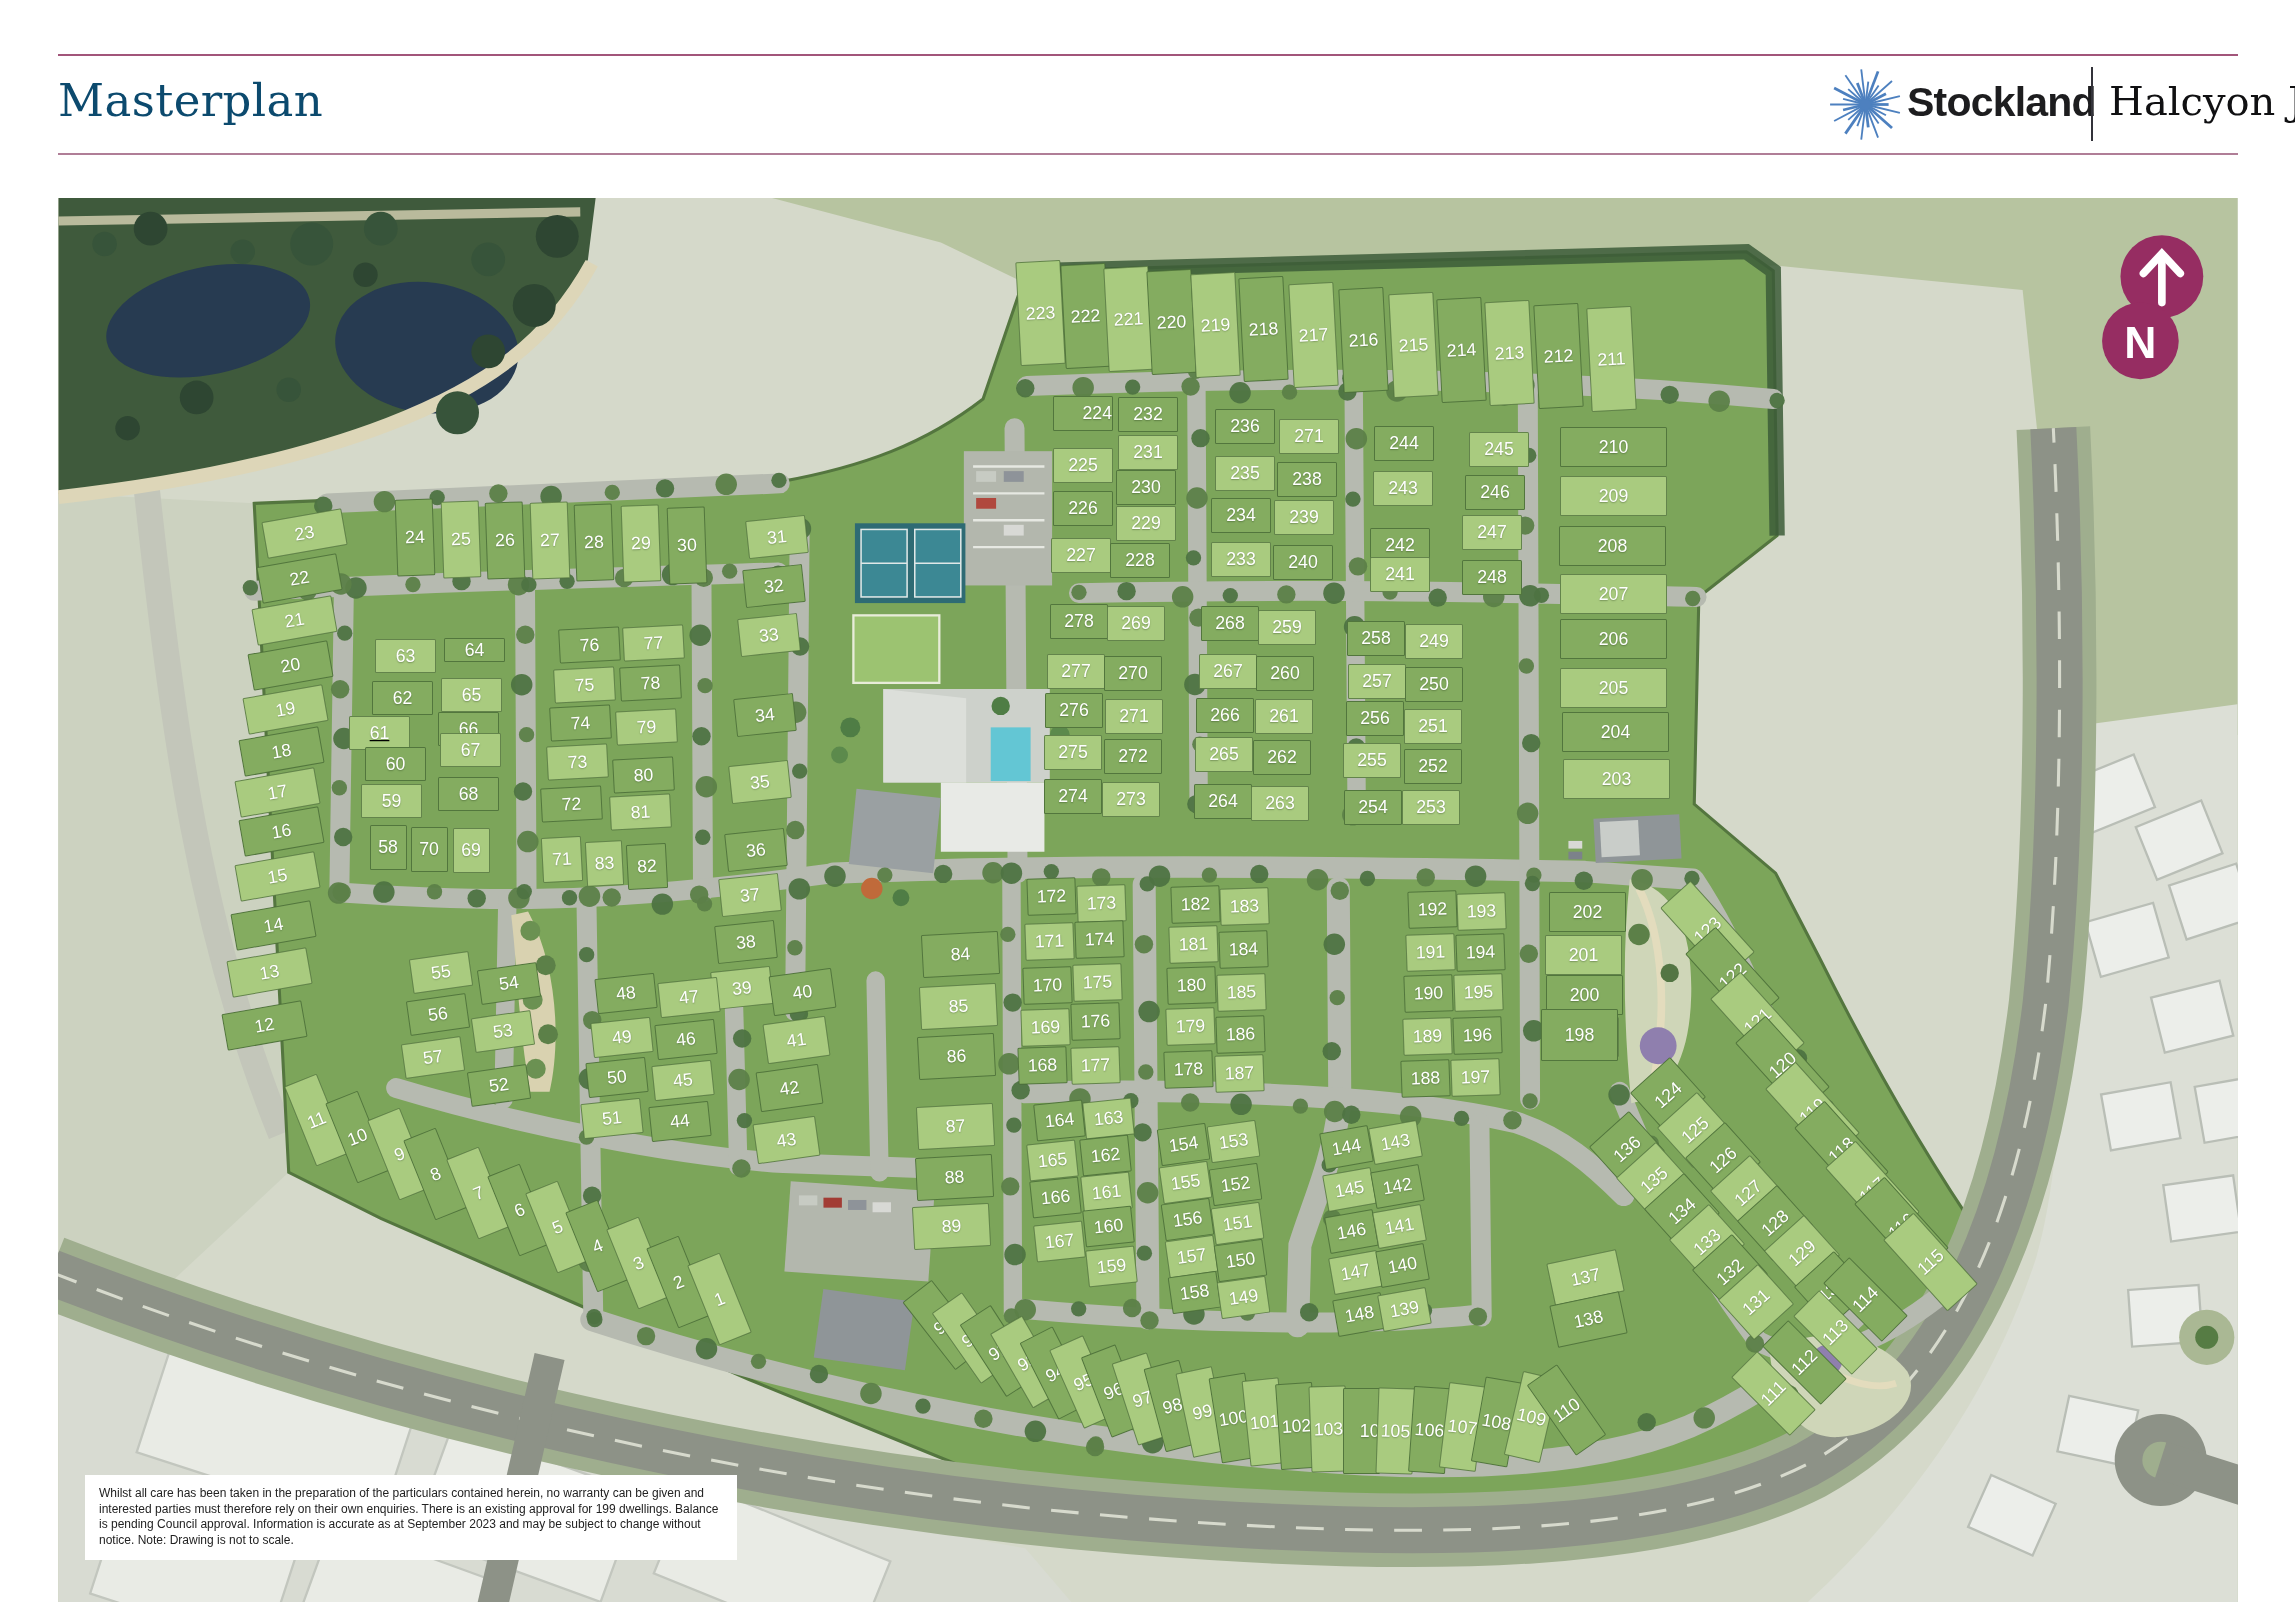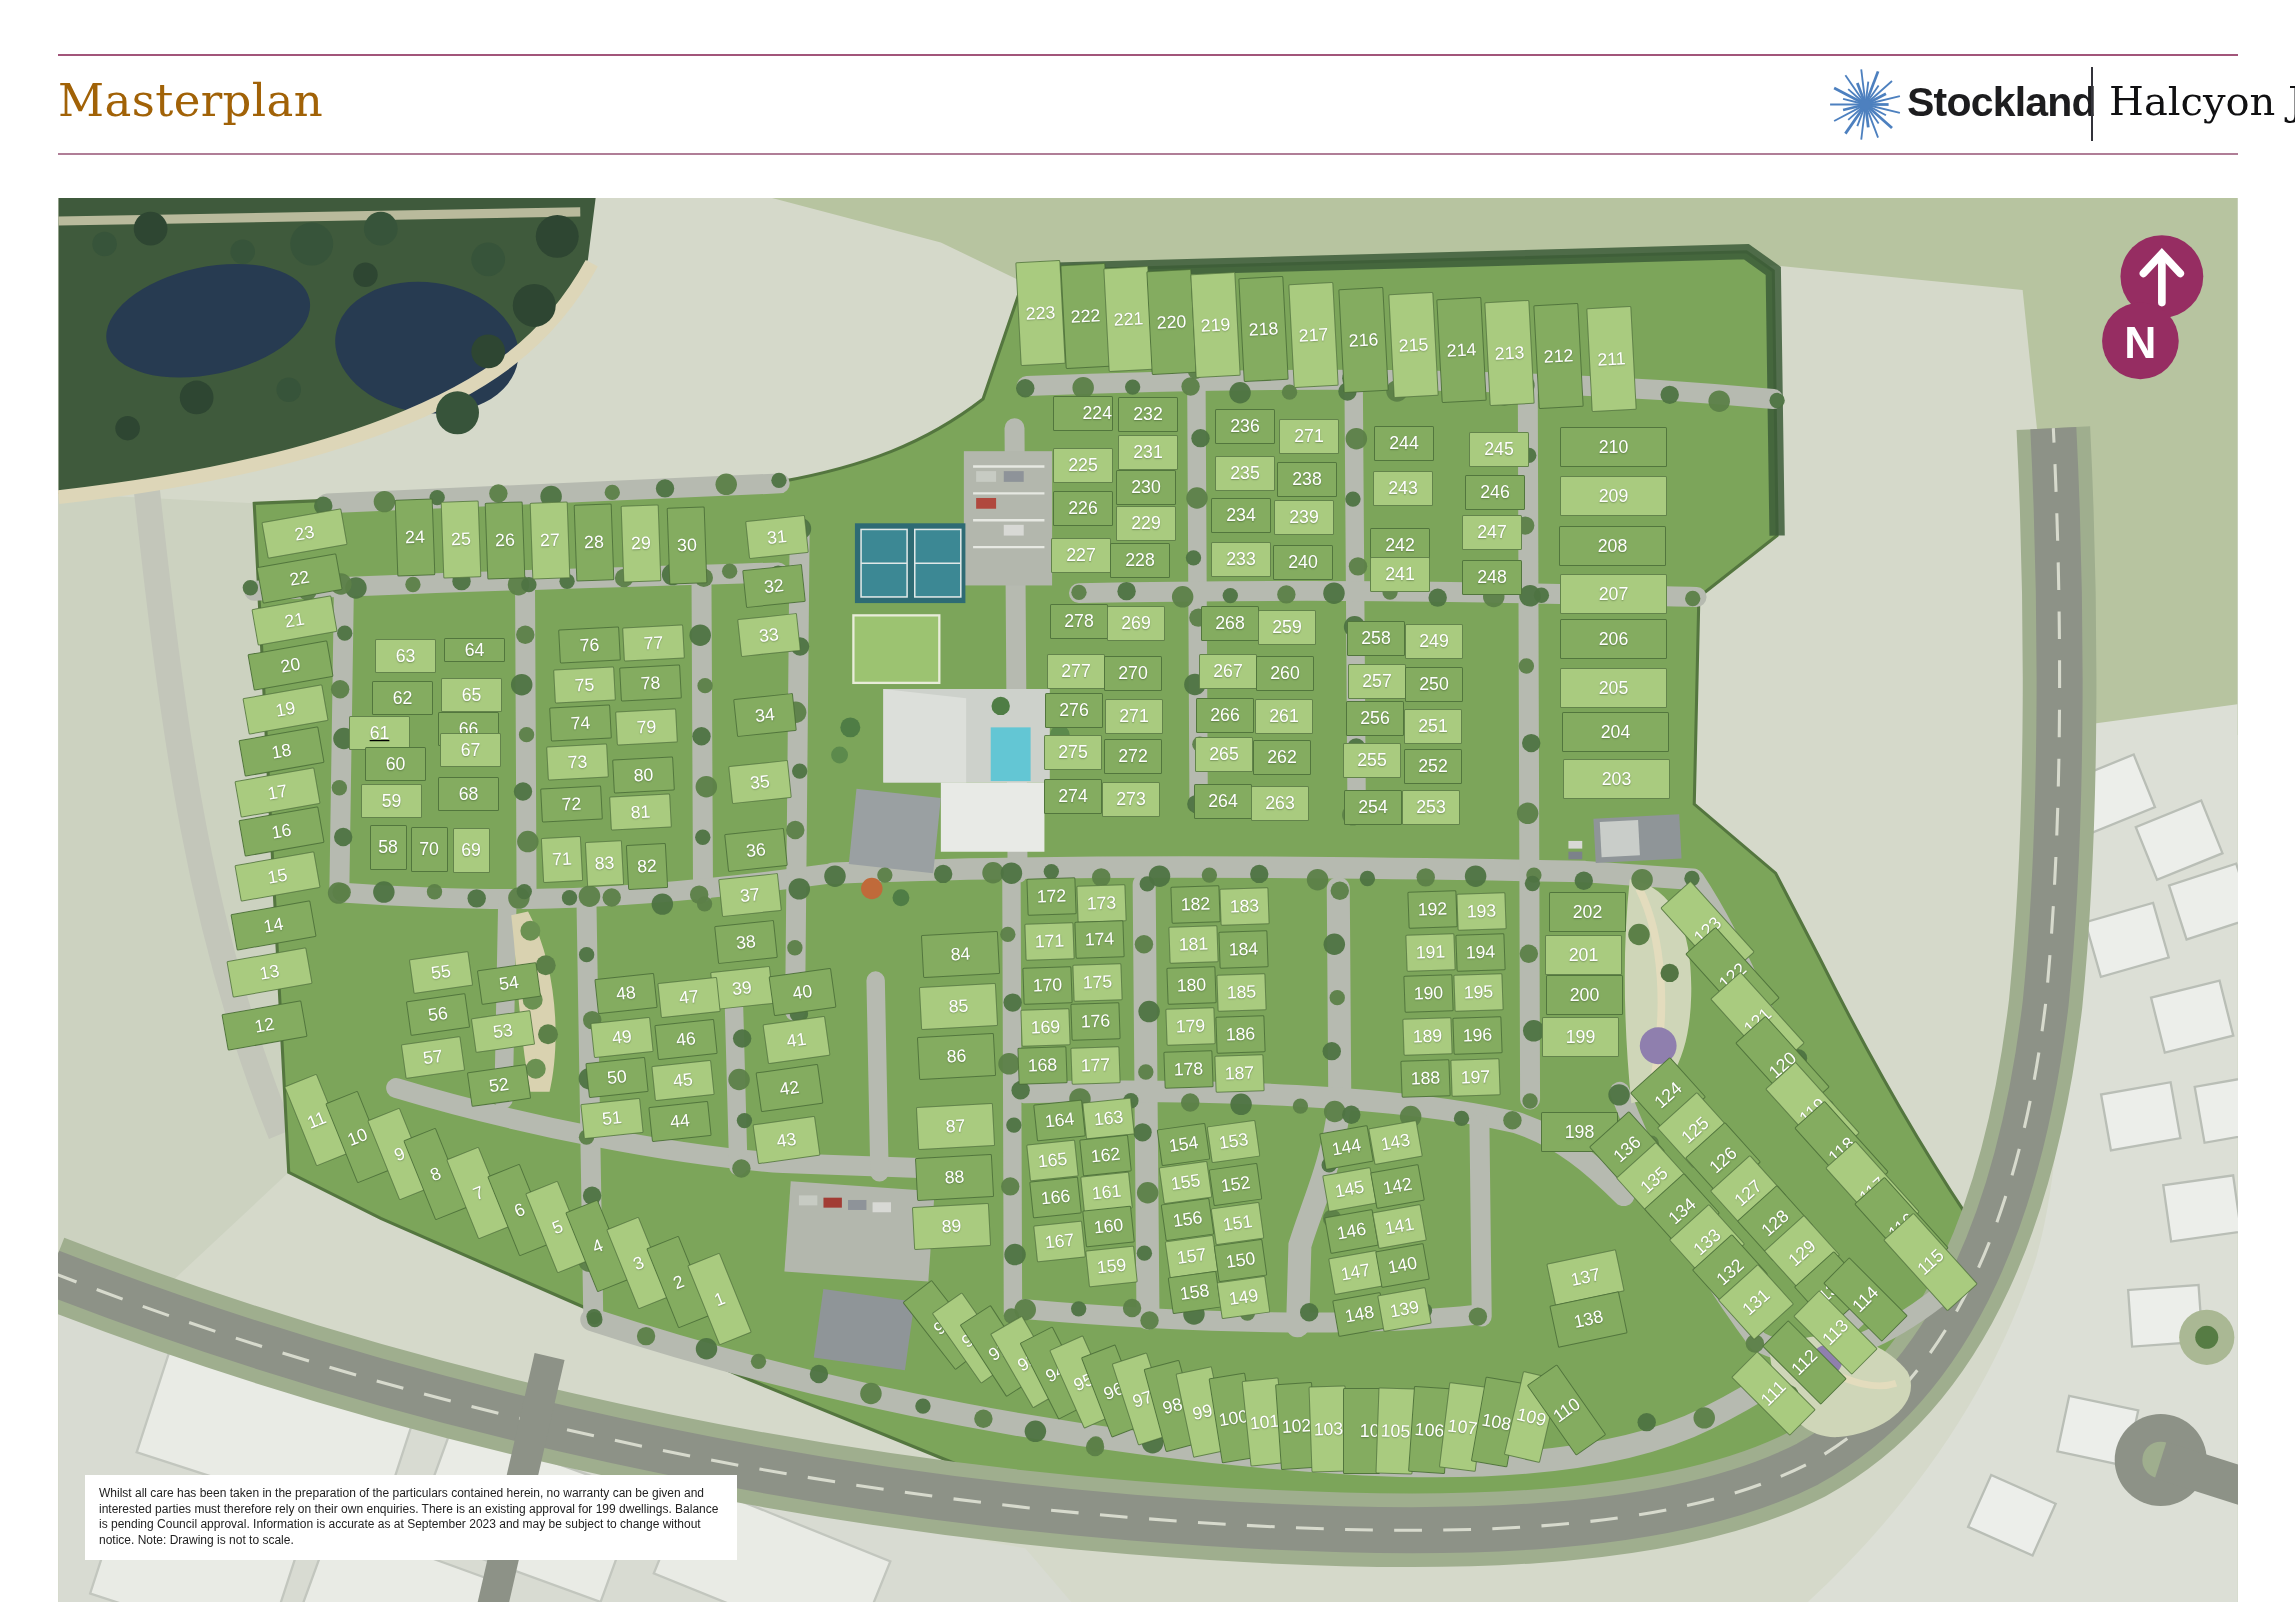--- a/index.html
+++ b/index.html
@@ -3,21 +3,21 @@
 <meta charset="utf-8">
 <style>
   html,body{margin:0;padding:0;background:#ffffff;font-family:"Liberation Sans",sans-serif;}
   .page{position:relative;width:2295px;height:1622px;background:#fff;overflow:hidden;}
 
   
   .hrule{position:absolute;left:58px;width:2180px;height:1.5px;background:#a2557a;}
   .hrule.top{top:54px;}
   .hrule.bot{top:153px;background:#b07e97;}
   .title{position:absolute;left:58px;top:74px;font-family:"DejaVu Serif",serif;
-         font-size:45px;color:#a16207;letter-spacing:0.4px;}
+         font-size:45px;color:#0c4a6e;letter-spacing:0.4px;}
   .brand{position:absolute;top:64px;left:1827px;width:411px;height:84px;}
   .starburst{position:absolute;left:0;top:1.5px;width:77px;height:77px;}
   .wordmark{position:absolute;left:80px;top:15.3px;font-size:41px;font-weight:600;color:#1d1d1f;letter-spacing:-0.8px;}
   .bdiv{position:absolute;left:264px;top:3.1px;width:1.5px;height:74px;background:#33333a;}
   .project{position:absolute;left:282px;top:14px;font-family:"DejaVu Serif",serif;font-size:40px;color:#101012;white-space:nowrap;}
 
   
   .map{position:absolute;left:58px;top:198px;width:2180px;height:1404px;overflow:hidden;background:#d5d9ca;}
   .map svg.base{position:absolute;left:0;top:0;}
   #lots{position:absolute;left:0;top:0;width:100%;height:100%;}
@@ -1078,21 +1078,21 @@
         </div>
         <div class="lot lot-a" style="left: 1525px; top: 757px; width: 77px; height: 40px; margin-left: -38px; margin-top: -20px; transform: rotate(0deg);">
           <span class="num">201</span>
         </div>
         <div class="lot lot-b" style="left: 1526px; top: 797px; width: 77px; height: 40px; margin-left: -38px; margin-top: -20px; transform: rotate(0deg);">
           <span class="num">200</span>
         </div>
         <div class="lot lot-a" style="left: 1522px; top: 839px; width: 77px; height: 40px; margin-left: -38px; margin-top: -20px; transform: rotate(0deg);">
           <span class="num">199</span>
         </div>
-        <div class="lot lot-b" style="left: 1521px; top: 934px; width: 77px; height: 40px; margin-left: -38px; margin-top: -20px; transform: rotate(0deg);">
+        <div class="lot lot-b" style="left: 1521px; top: 831px; width: 77px; height: 52px; margin-left: -38px; margin-top: -20px; transform: rotate(0deg);">
           <span class="num">198</span>
         </div>
         <div class="lot lot-b" style="left: 1002px; top: 922px; width: 49px; height: 37px; margin-left: -24.6px; margin-top: -18.4px; transform: rotate(-6deg);">
           <span class="num">164</span>
         </div>
         <div class="lot lot-a" style="left: 1051px; top: 920px; width: 49px; height: 37px; margin-left: -24.6px; margin-top: -18.4px; transform: rotate(-6deg);">
           <span class="num">163</span>
         </div>
         <div class="lot lot-a" style="left: 995px; top: 962px; width: 49px; height: 37px; margin-left: -24.6px; margin-top: -18.4px; transform: rotate(-6deg);">
           <span class="num">165</span>

